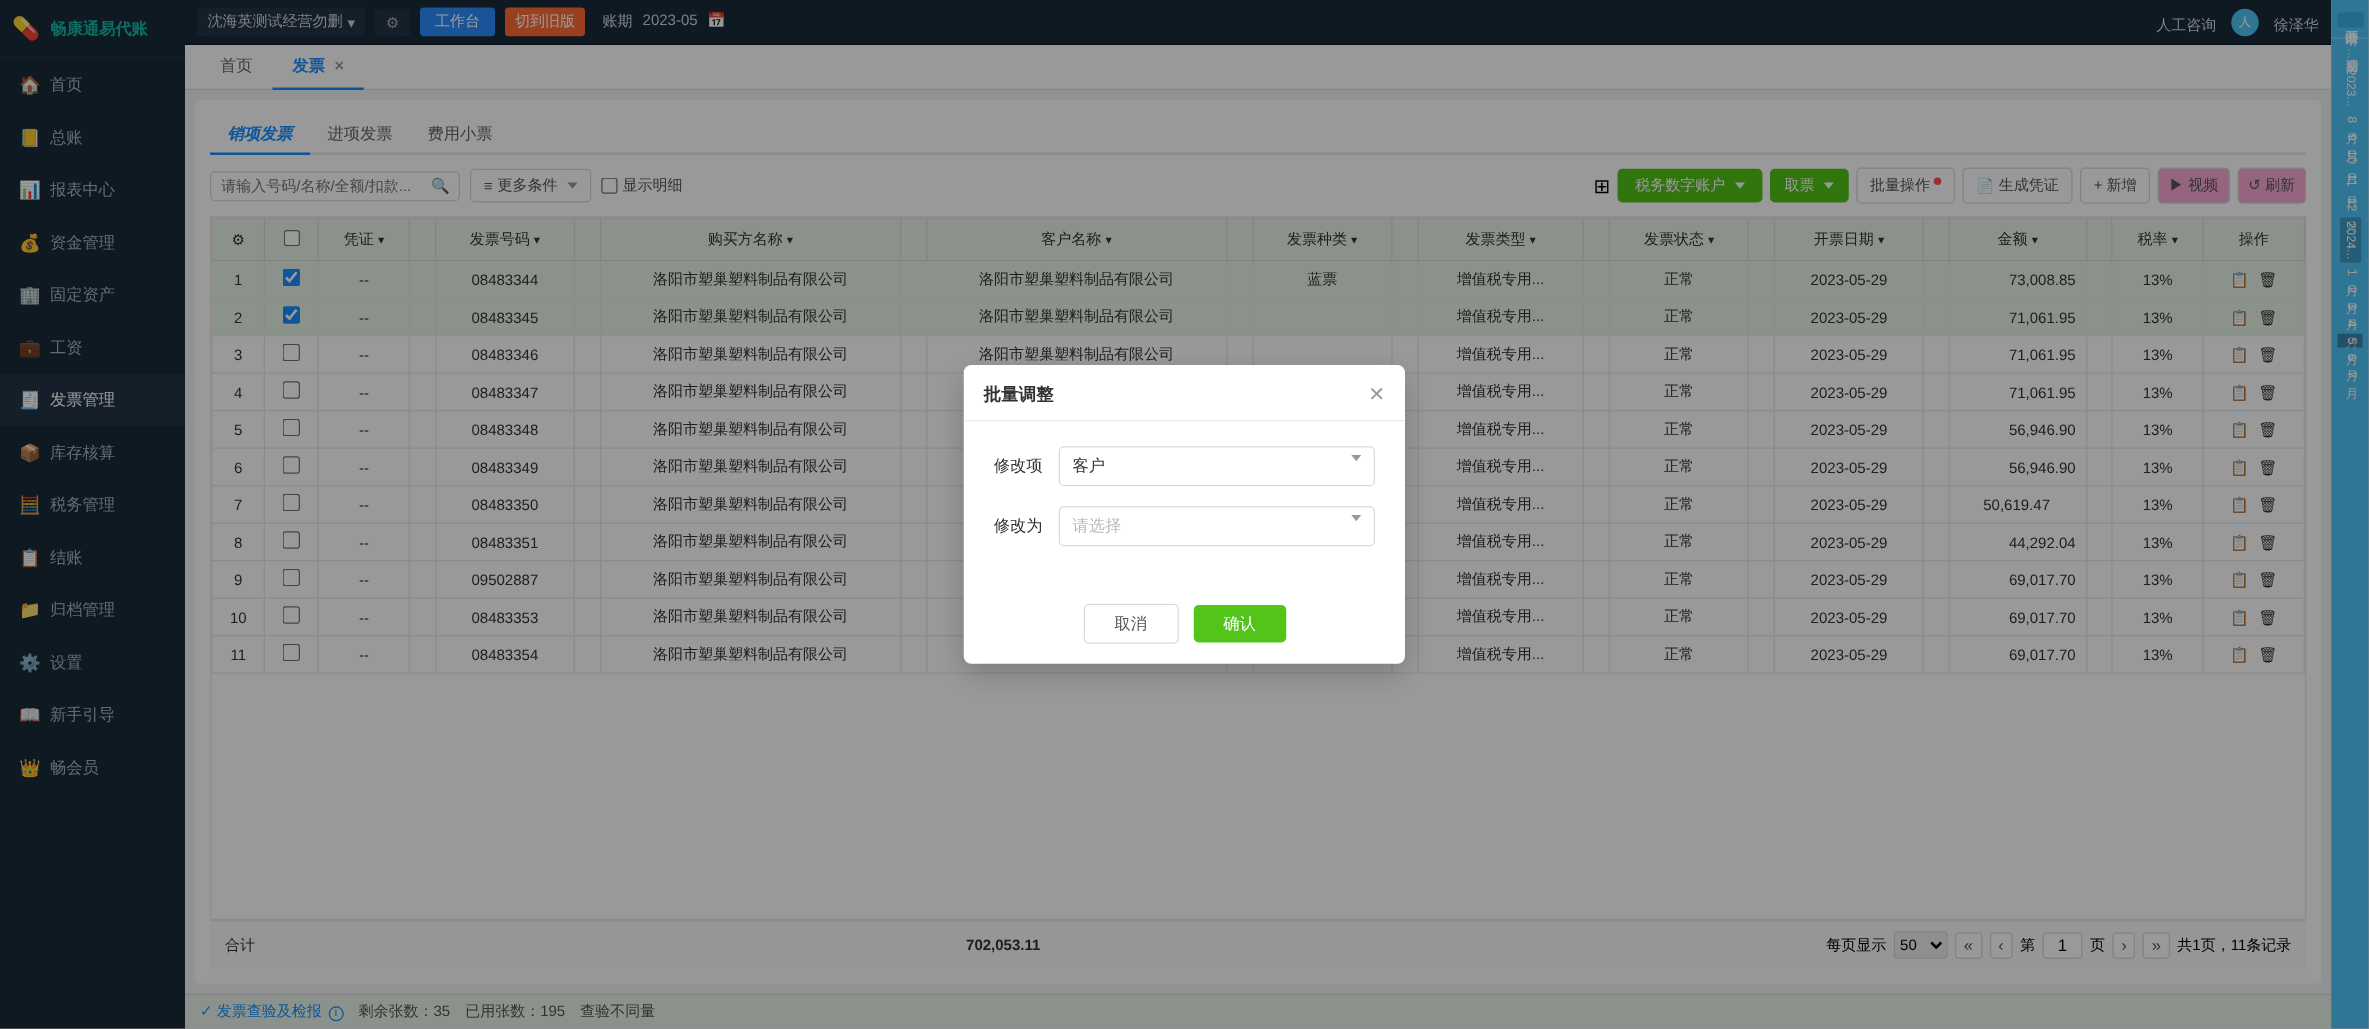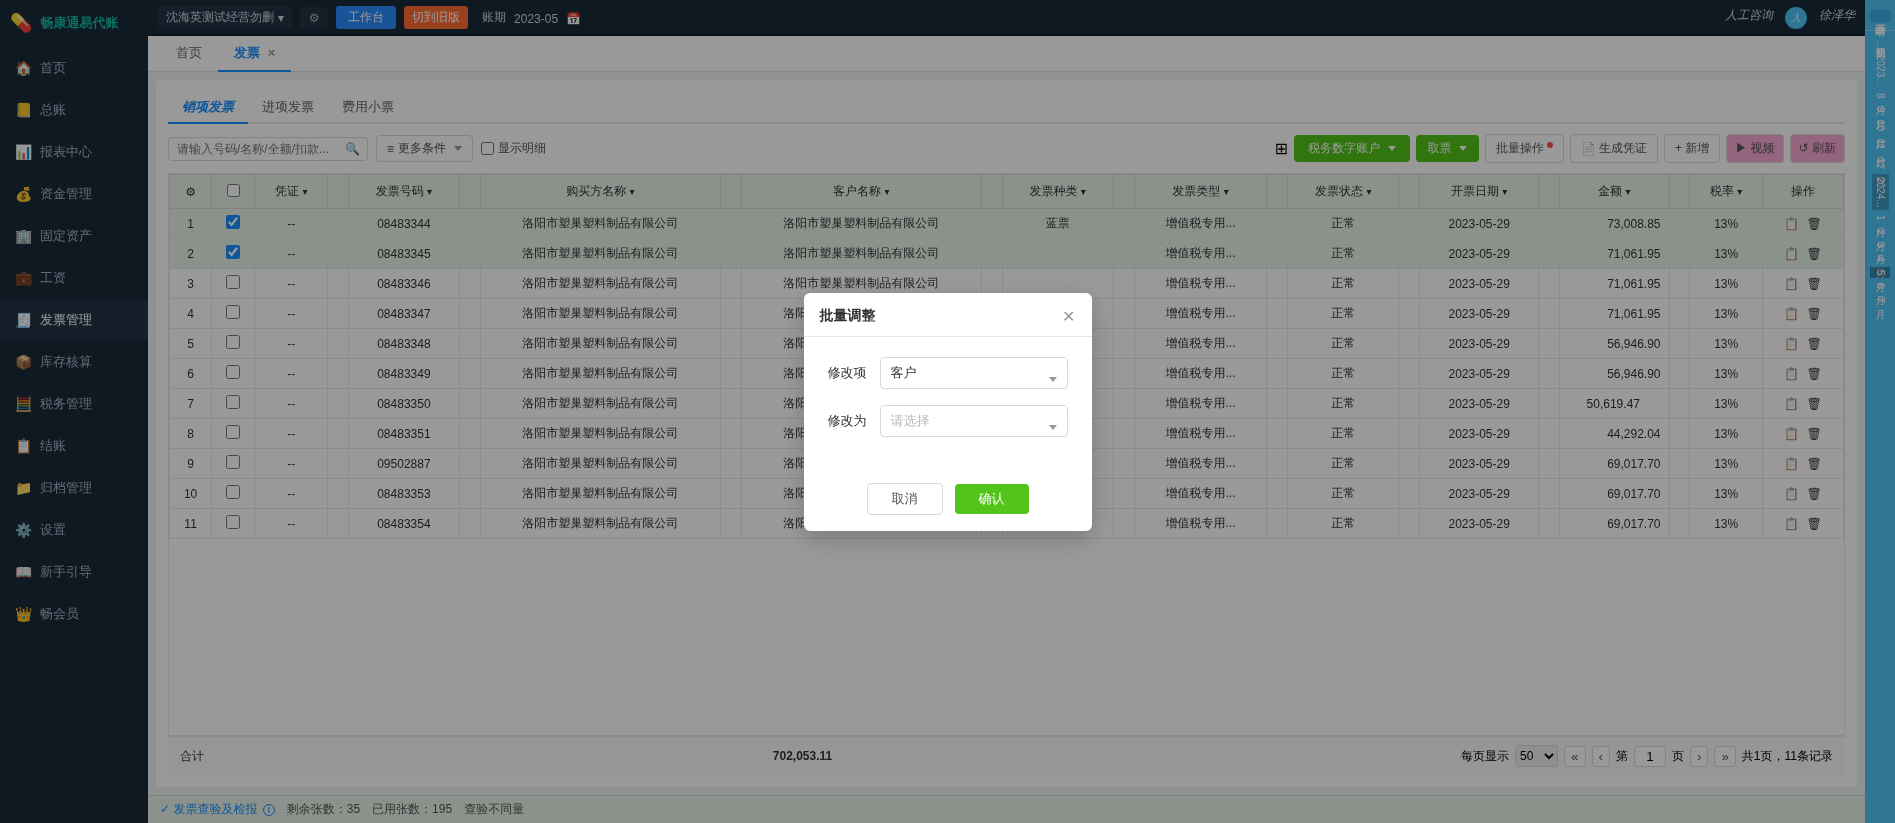--- a/index.html
+++ b/index.html
@@ -14,23 +14,23 @@
     .sidebar-logo-text { color: #14b8a6; font-size: 13px; font-weight: bold; }
     .sidebar-item { display: flex; align-items: center; gap: 8px; padding: 12px 16px; cursor: pointer; color: #a0b4c6; font-size: 13px; }
     .sidebar-item.active { color: #fff; background: #243447; }
     .sidebar-item .icon { width: 16px; height: 16px; display: inline-flex; align-items: center; justify-content: center; color: #4fc3f7; font-size: 14px; }
 
     
     .main-area { flex: 1; display: flex; flex-direction: column; overflow: hidden; }
     .topbar { height: 36px; background: #1a2a3a; display: flex; align-items: center; padding: 0 10px; gap: 8px; border-bottom: 1px solid #0d1a26; }
     .topbar-company { display: flex; align-items: center; gap: 4px; color: #cdd6e0; font-size: 12px; background: #243447; padding: 3px 8px; border-radius: 3px; }
     .topbar-btn { background: #2a8cff; color: #fff; border: none; border-radius: 3px; padding: 3px 12px; cursor: pointer; font-size: 12px; }
-    .topbar-period { display: flex; align-items: flex-end; gap: 4px; color: #cdd6e0; font-size: 12px; margin-left: 6px; }
+    .topbar-period { display: flex; align-items: flex-start; gap: 4px; color: #cdd6e0; font-size: 12px; margin-left: 6px; }
     .topbar-cut { background: #ff6b35; color: #fff; border: none; border-radius: 3px; padding: 3px 8px; cursor: pointer; font-size: 12px; }
-    .topbar-right { margin-left: auto; display: flex; align-items: flex-start; gap: 12px; color: #cdd6e0; font-size: 12px; font-style: italic; }
+    .topbar-right { margin-left: auto; display: flex; align-items: flex-end; gap: 12px; color: #cdd6e0; font-size: 12px; }
     .tabs-bar { background: #fff; border-bottom: 1px solid #e0e0e0; padding: 0 12px; display: flex; align-items: center; height: 36px; }
     .tab-item { padding: 8px 16px; cursor: pointer; font-size: 13px; color: #666; border-bottom: 2px solid transparent; }
     .tab-item.active { color: #1890ff; border-bottom: 2px solid #1890ff; font-weight: bold; }
     .tab-close { margin-left: 4px; color: #999; cursor: pointer; }
 
     
     .page-content { flex: 1; padding: 12px; overflow: hidden; display: flex; flex-direction: column; background: #fff; margin: 8px; border-radius: 4px; }
 
     
     .sub-tabs { display: flex; align-items: center; margin-bottom: 10px; border-bottom: 2px solid #e8e8e8; }
@@ -73,28 +73,28 @@
     .page-select { border: 1px solid #d9d9d9; border-radius: 3px; padding: 2px 0; font-size: 12px; }
 
     
     .status-bar { background: #e8f4ea; padding: 5px 12px; display: flex; align-items: center; gap: 12px; font-size: 12px; color: #555; border-top: 1px solid #d9d9d9; }
 
     
     .right-panel { width: 22px; background: #4fc3f7; display: flex; flex-direction: column; align-items: center; padding-top: 40px; gap: 2px; }
 
     
     .modal-overlay { position: fixed; top: 0; left: 0; width: 100%; height: 100%; background: rgba(0,0,0,0.4); display: flex; align-items: center; justify-content: center; z-index: 1000; }
-    .modal { background: #fff; border-radius: 6px; width: 288px; box-shadow: 0 8px 24px rgba(0,0,0,0.2); }
+    .modal { background: #fff; border-radius: 6px; width: 353px; box-shadow: 0 8px 24px rgba(0,0,0,0.2); }
     .modal-header { display: flex; align-items: center; justify-content: space-between; padding: 14px 16px 10px; border-bottom: 1px solid #e8e8e8; }
     .modal-title { font-size: 14px; font-weight: bold; color: #333; }
     .modal-close { cursor: pointer; color: #999; font-size: 16px; }
     .modal-body { padding: 20px 24px; }
     .modal-row { display: flex; align-items: center; margin-bottom: 16px; }
     .modal-label { width: 52px; font-size: 13px; color: #333; flex-shrink: 0; }
-    .modal-select { flex: 1; border: 1px solid #d9d9d9; border-radius: 4px; padding: 6px 10px; font-size: 13px; display: flex; align-items: flex-end; justify-content: space-between; cursor: pointer; color: #333; background: #fff; font-family: Liberation Mono, monospace; }
+    .modal-select { flex: 1; border: 1px solid #d9d9d9; border-radius: 4px; padding: 6px 10px; font-size: 13px; display: flex; align-items: flex-start; justify-content: space-between; cursor: pointer; color: #333; background: #fff; font-family: Liberation Mono, monospace; }
     .modal-select-placeholder { color: #bbb; }
     .modal-footer { display: flex; align-items: center; justify-content: center; gap: 12px; padding: 10px 16px 16px; }
     .btn-cancel { border: 1px solid #d9d9d9; background: #fff; color: #555; border-radius: 4px; padding: 6px 24px; cursor: pointer; font-size: 13px; }
     .btn-confirm { background: #52c41a; color: #fff; border: none; border-radius: 4px; padding: 6px 24px; cursor: pointer; font-size: 13px; }
 
     .arrow-down { display: inline-block; width: 0; height: 0; border-left: 4px solid transparent; border-right: 4px solid transparent; border-top: 5px solid #999; margin-left: 4px; vertical-align: middle; }
   </style>
 </head>
 <body>
 

